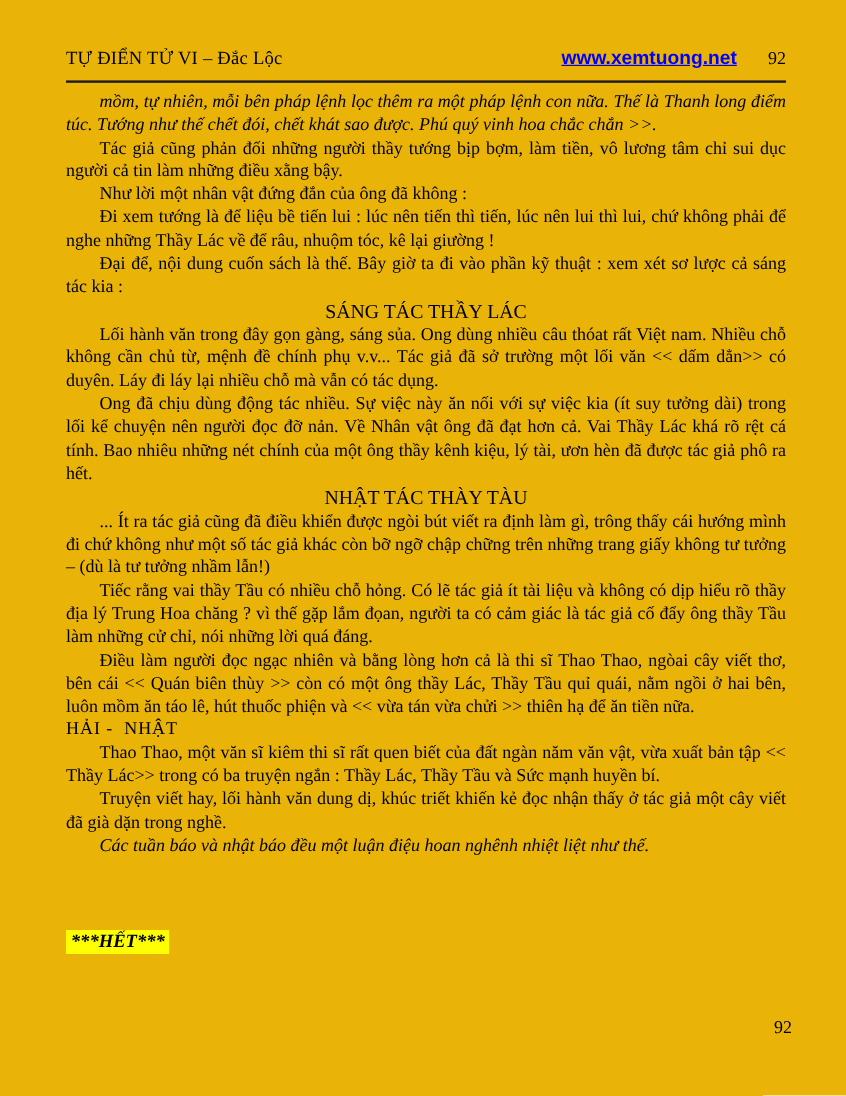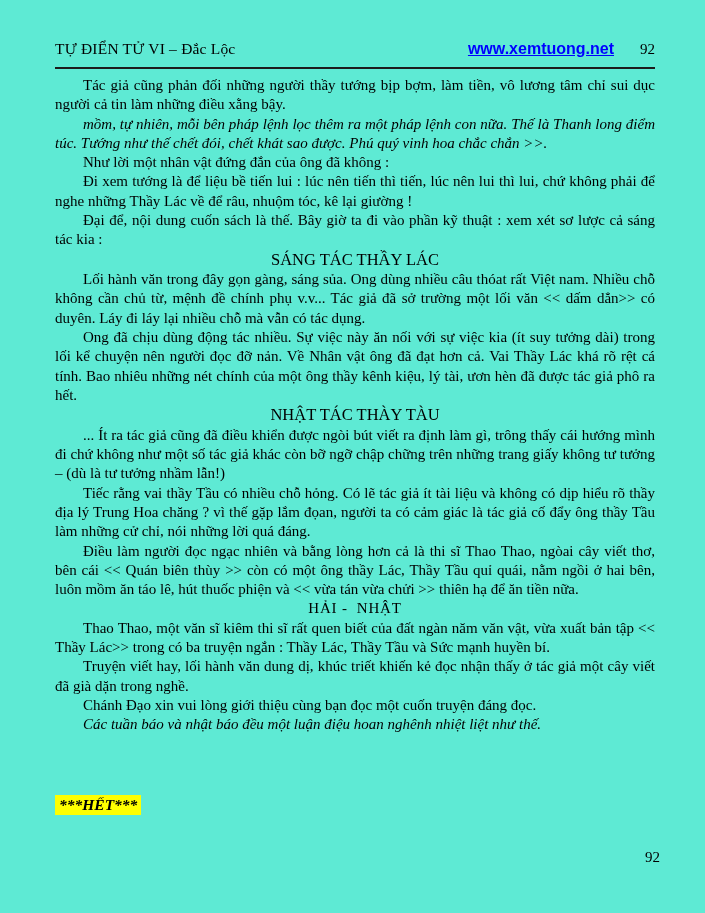--- a/index.html
+++ b/index.html
@@ -1,21 +1,21 @@
 <!DOCTYPE html>
 <html><head>
 <meta charset="utf-8">
 <style>
   * { box-sizing: border-box; }
   html, body { margin: 0; padding: 0; background: #ffffff; }
   .page {
     position: relative;
     width: 705px;
     height: 913px;
-    background: #5eead4;
+    background: #eab308;
     font-family: "Liberation Serif", "DejaVu Serif", serif;
     color: #000000;
     overflow: hidden;
   }
   .inner { padding: 40px 50px 0 55px; }
   .hdr {
     display: flex;
     justify-content: space-between;
     align-items: baseline;
   }
@@ -42,21 +42,21 @@
   .heading {
     margin: 0;
     font-size: 16.5px;
     font-weight: normal;
     text-align: center;
     line-height: 20.5px;
     text-indent: 0;
   }
   .signature {
     margin: 0;
-    text-align: center;
+    text-align: left;
     white-space: pre;
     letter-spacing: 0.8px;
   }
   .end-line { text-align: left; margin-top: 60px; font-style: italic; }
   .end-marker {
     display: inline-block;
     background: #ffff00;
     font-weight: bold;
     font-size: 15.5px;
     padding: 1px 4px;
@@ -78,36 +78,35 @@
       <span class="hdr-title">TỰ ĐIỂN TỬ VI – Đắc Lộc</span>
       <span class="hdr-right">
         <a class="hdr-link">www.xemtuong.net</a>
         <span class="hdr-page">92</span>
       </span>
     </div>
 
     <div class="rule"></div>
 
     <div class="body-text">
+      <p class="para italic">mồm, tự nhiên, mỗi bên pháp lệnh lọc thêm ra một pháp lệnh con nữa. Thế là Thanh long điểm túc. Tướng như thế chết đói, chết khát sao được. Phú quý vinh hoa chắc chắn &gt;&gt;.</p>
       <p class="para">Tác giả cũng phản đối những người thầy tướng bịp bợm, làm tiền, vô lương tâm chỉ sui dục người cả tin làm những điều xằng bậy.</p>
-      <p class="para italic">mồm, tự nhiên, mỗi bên pháp lệnh lọc thêm ra một pháp lệnh con nữa. Thế là Thanh long điểm túc. Tướng như thế chết đói, chết khát sao được. Phú quý vinh hoa chắc chắn &gt;&gt;.</p>
       <p class="para">Như lời một nhân vật đứng đắn của ông đã không :</p>
       <p class="para">Đi xem tướng là để liệu bề tiến lui : lúc nên tiến thì tiến, lúc nên lui thì lui, chứ không phải để nghe những Thầy Lác về để râu, nhuộm tóc, kê lại giường !</p>
       <p class="para">Đại để, nội dung cuốn sách là thế. Bây giờ ta đi vào phần kỹ thuật : xem xét sơ lược cả sáng tác kia :</p>
       <h2 class="heading">SÁNG TÁC THẦY LÁC</h2>
       <p class="para">Lối hành văn trong đây gọn gàng, sáng sủa. Ong dùng nhiều câu thóat rất Việt nam. Nhiều chỗ không cần chủ từ, mệnh đề chính phụ v.v... Tác giả đã sở trường một lối văn &lt;&lt; dấm dẳn&gt;&gt; có duyên. Láy đi láy lại nhiều chỗ mà vẫn có tác dụng.</p>
       <p class="para">Ong đã chịu dùng động tác nhiều. Sự việc này ăn nối với sự việc kia (ít suy tưởng dài) trong lối kể chuyện nên người đọc đỡ nản. Về Nhân vật ông đã đạt hơn cả. Vai Thầy Lác khá rõ rệt cá tính. Bao nhiêu những nét chính của một ông thầy kênh kiệu, lý tài, ươn hèn đã được tác giả phô ra hết.</p>
       <h2 class="heading">NHẬT TÁC THÀY TÀU</h2>
       <p class="para">... Ít ra tác giả cũng đã điều khiển được ngòi bút viết ra định làm gì, trông thấy cái hướng mình đi chứ không như một số tác giả khác còn bỡ ngỡ chập chững trên những trang giấy không tư tưởng – (dù là tư tưởng nhầm lẫn!)</p>
       <p class="para">Tiếc rằng vai thầy Tầu có nhiều chỗ hỏng. Có lẽ tác giả ít tài liệu và không có dịp hiểu rõ thầy địa lý Trung Hoa chăng ? vì thế gặp lắm đọan, người ta có cảm giác là tác giả cố đẩy ông thầy Tầu làm những cử chỉ, nói những lời quá đáng.</p>
       <p class="para">Điều làm người đọc ngạc nhiên và bằng lòng hơn cả là thi sĩ Thao Thao, ngòai cây viết thơ, bên cái &lt;&lt; Quán biên thùy &gt;&gt; còn có một ông thầy Lác, Thầy Tầu quỉ quái, nằm ngồi ở hai bên, luôn mồm ăn táo lê, hút thuốc phiện và &lt;&lt; vừa tán vừa chửi &gt;&gt; thiên hạ để ăn tiền nữa.</p>
       <p class="signature">HẢI -  NHẬT</p>
       <p class="para">Thao Thao, một văn sĩ kiêm thi sĩ rất quen biết của đất ngàn năm văn vật, vừa xuất bản tập &lt;&lt; Thầy Lác&gt;&gt; trong có ba truyện ngắn : Thầy Lác, Thầy Tầu và Sức mạnh huyền bí.</p>
       <p class="para">Truyện viết hay, lối hành văn dung dị, khúc triết khiến kẻ đọc nhận thấy ở tác giả một cây viết đã già dặn trong nghề.</p>
-      <p class="para">Chánh Đạo xin vui lòng giới thiệu cùng bạn đọc một cuốn truyện đáng đọc.</p>
       <p class="para italic">Các tuần báo và nhật báo đều một luận điệu hoan nghênh nhiệt liệt như thế.</p>
     </div>
 
     <div class="end-line">
       <span class="end-marker">***HẾT***</span>
     </div>
 
   </div>
 
   <div class="footer-page">92</div>

